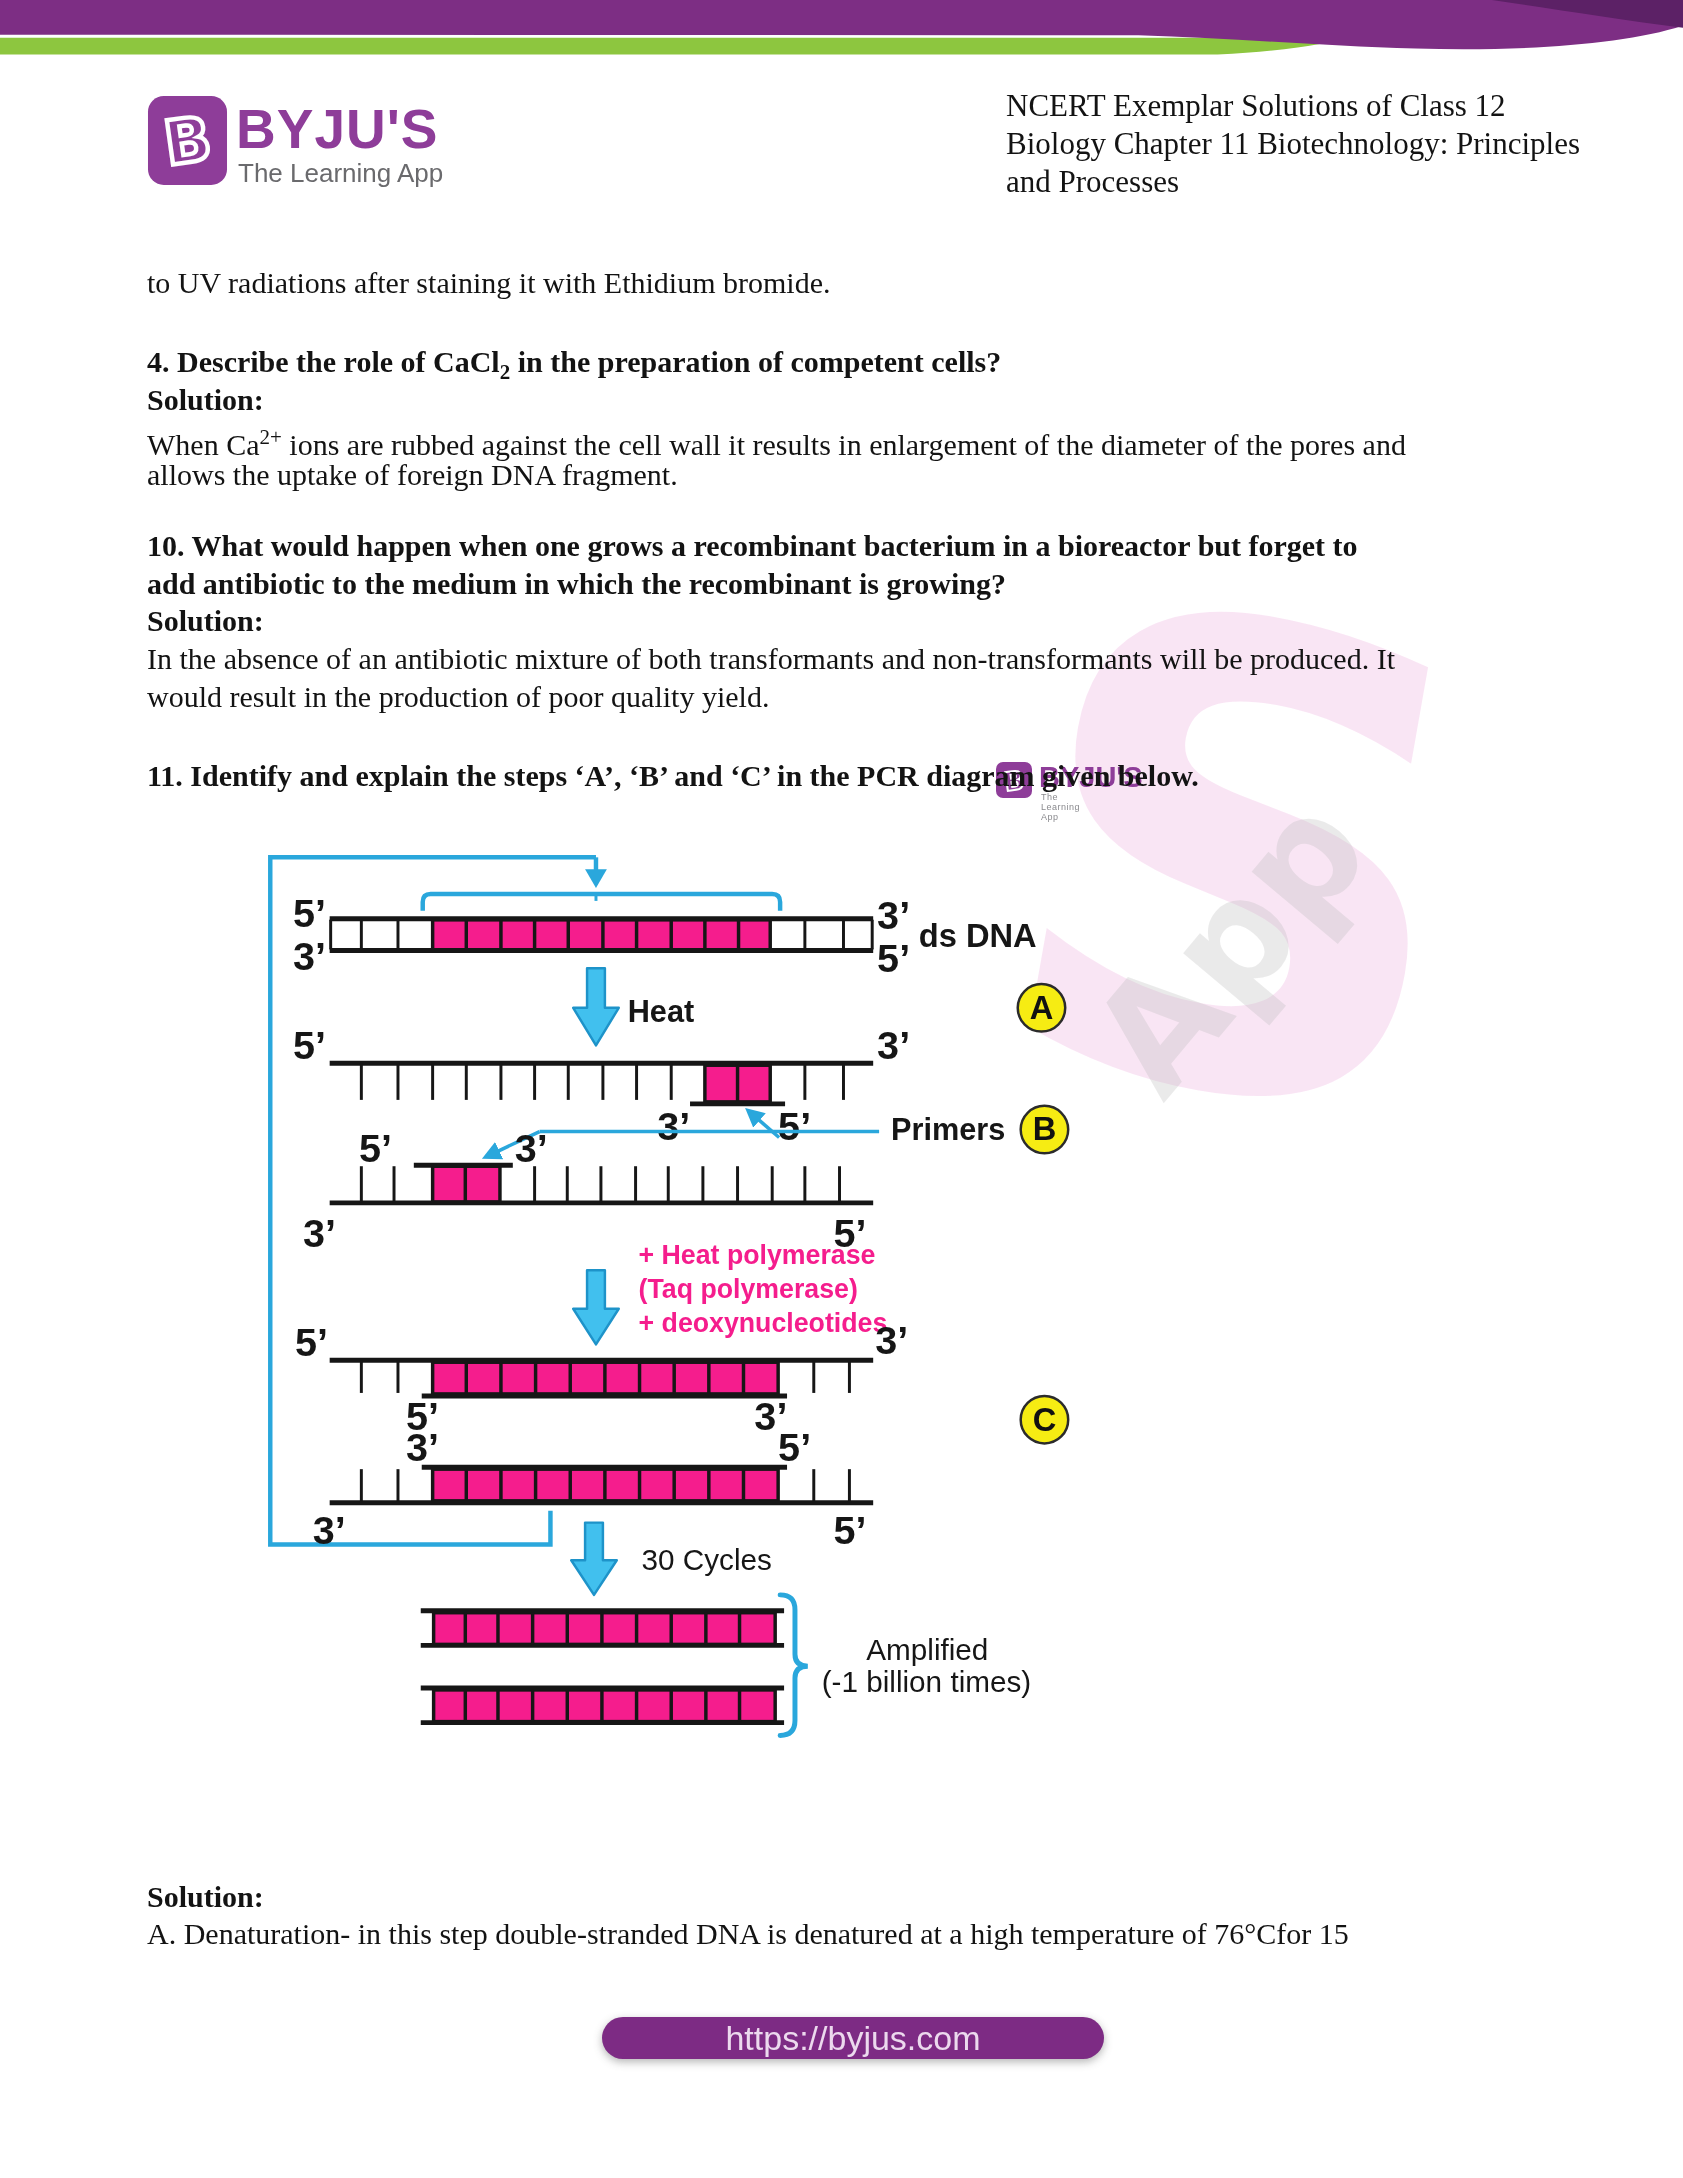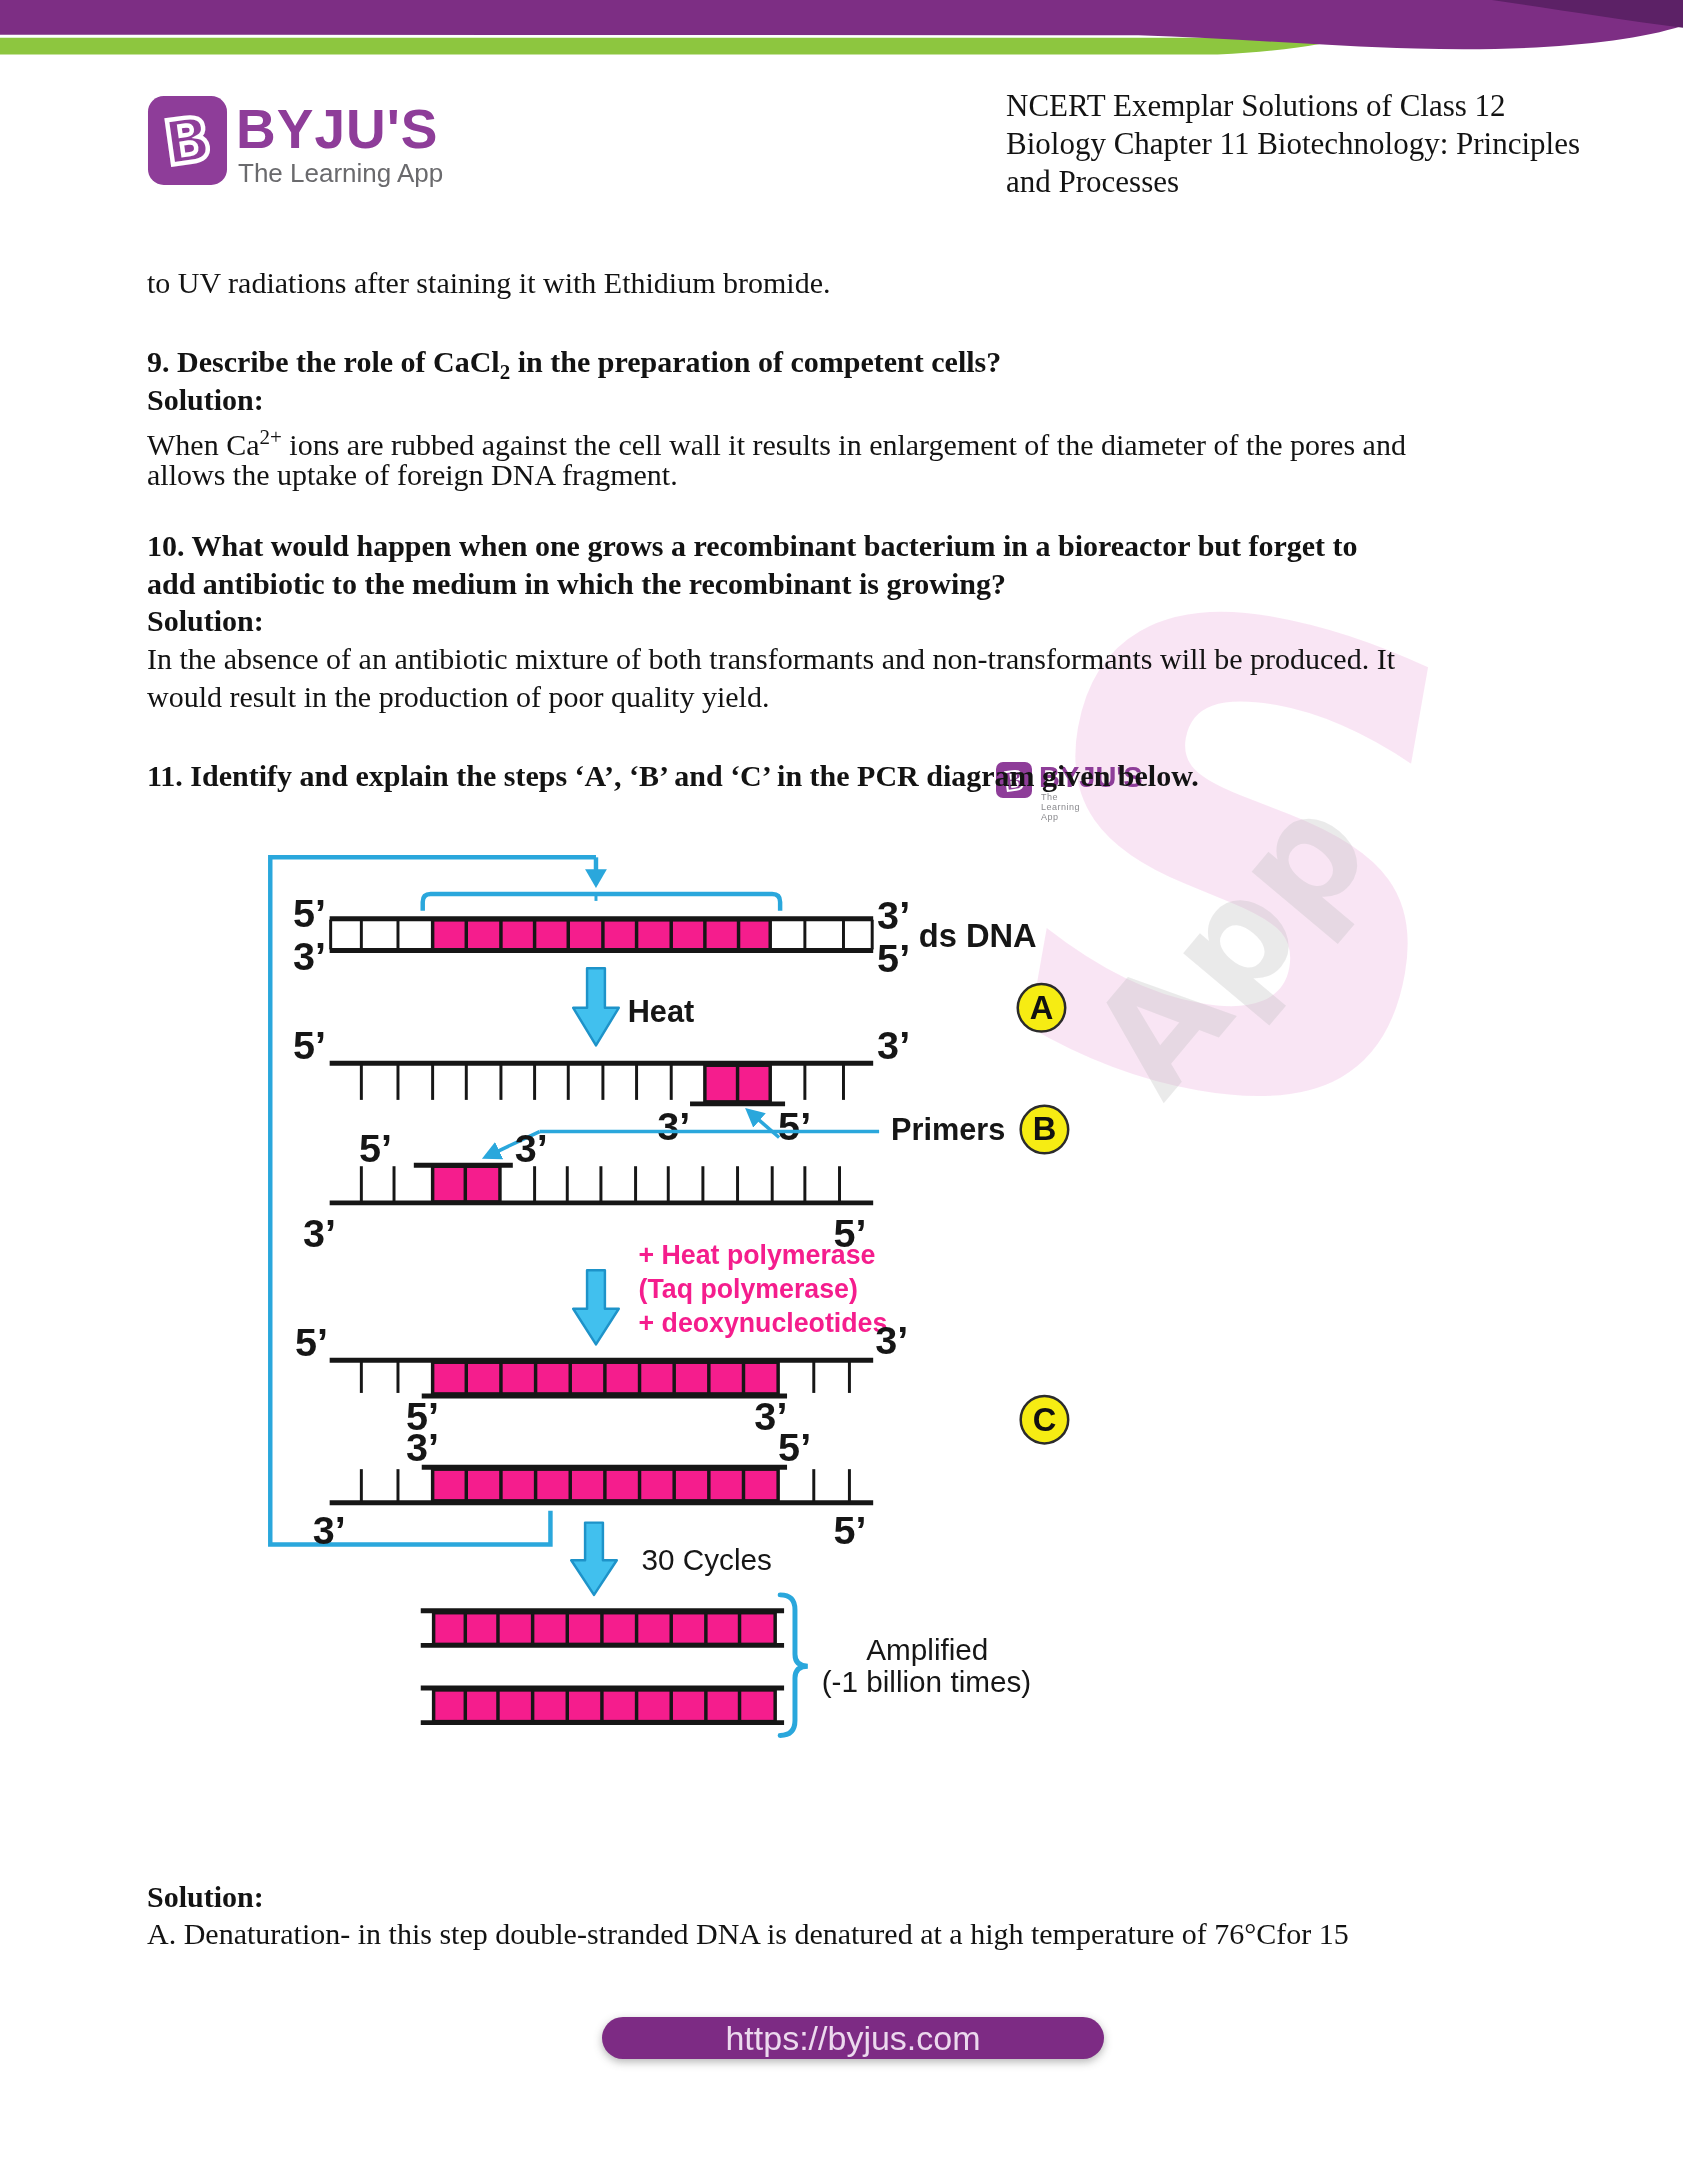--- a/index.html
+++ b/index.html
@@ -76,21 +76,21 @@
     <div>NCERT Exemplar Solutions of Class 12</div>
     <div>Biology Chapter 11 Biotechnology: Principles</div>
     <div>and Processes</div>
   </div>
 
   <div class="wm-s">S</div>
   <div class="wm-app">App</div>
 
   <div class="tline" style="top:216px">to UV radiations after staining it with Ethidium bromide.</div>
 
-  <div class="tline b" style="top:295px"><span>9. Describe the role of CaCl</span><sub>2</sub><span> in the preparation of competent cells?</span></div>
+  <div class="tline b" style="top:295px"><span>4. Describe the role of CaCl</span><sub>2</sub><span> in the preparation of competent cells?</span></div>
   <div class="tline b" style="top:333px">Solution:</div>
   <div class="tline" style="top:370px"><span>When Ca</span><sup>2+</sup><span> ions are rubbed against the cell wall it results in enlargement of the diameter of the pores and</span></div>
   <div class="tline" style="top:408px">allows the uptake of foreign DNA fragment.</div>
 
   <div class="tline b" style="top:479px">10. What would happen when one grows a recombinant bacterium in a bioreactor but forget to</div>
   <div class="tline b" style="top:517px">add antibiotic to the medium in which the recombinant is growing?</div>
   <div class="tline b" style="top:554px">Solution:</div>
   <div class="tline" style="top:592px">In the absence of an antibiotic mixture of both transformants and non-transformants will be produced. It</div>
   <div class="tline" style="top:630px">would result in the production of poor quality yield.</div>
 

